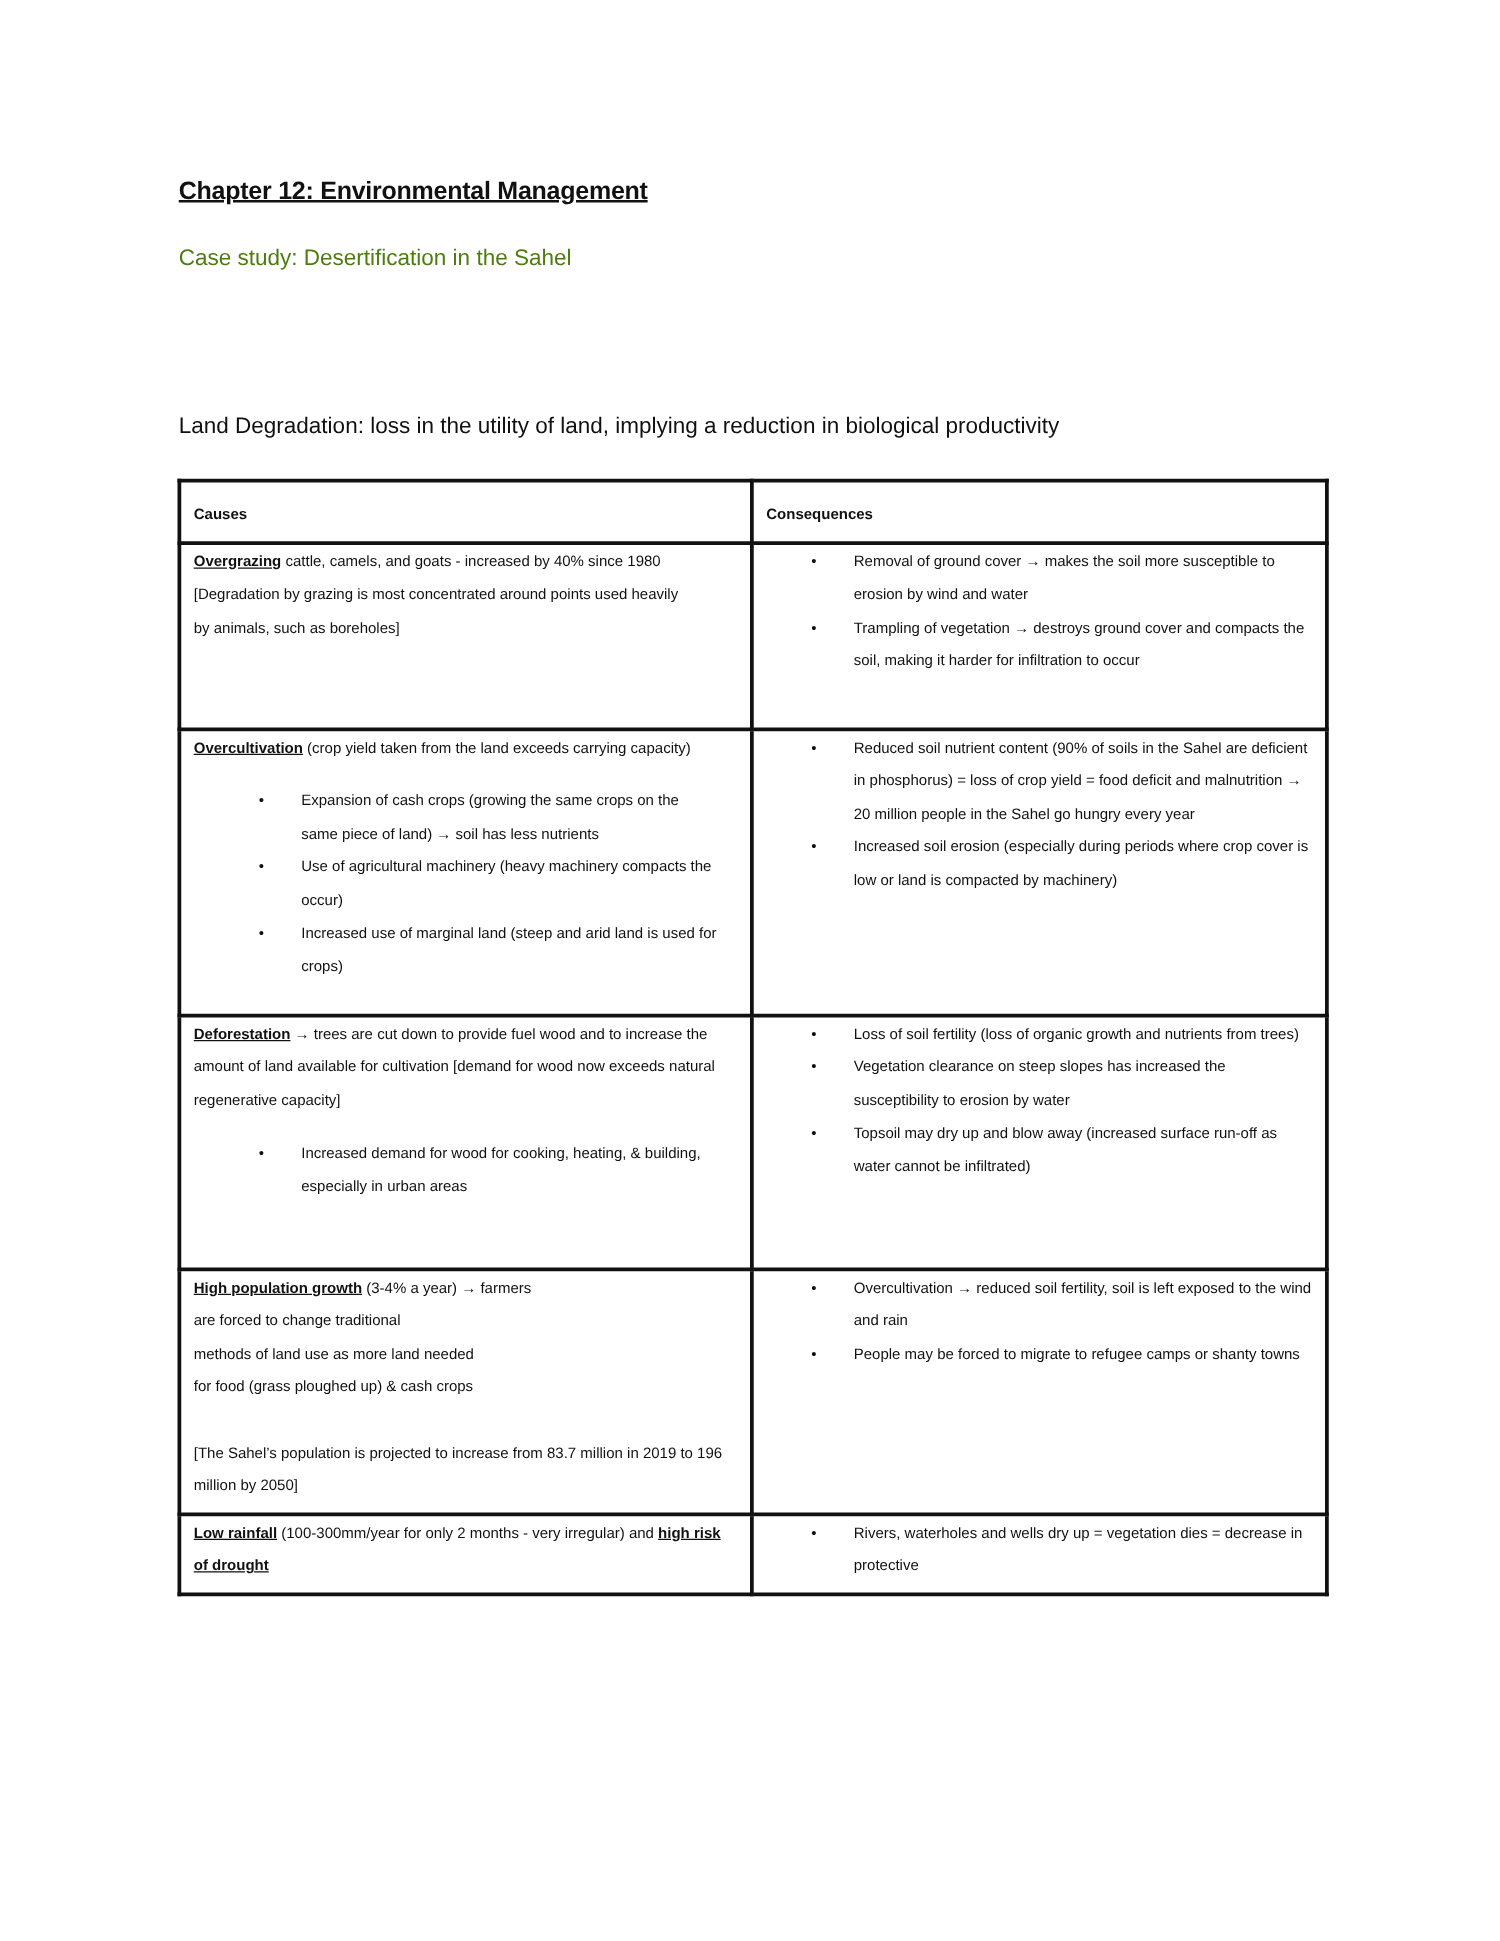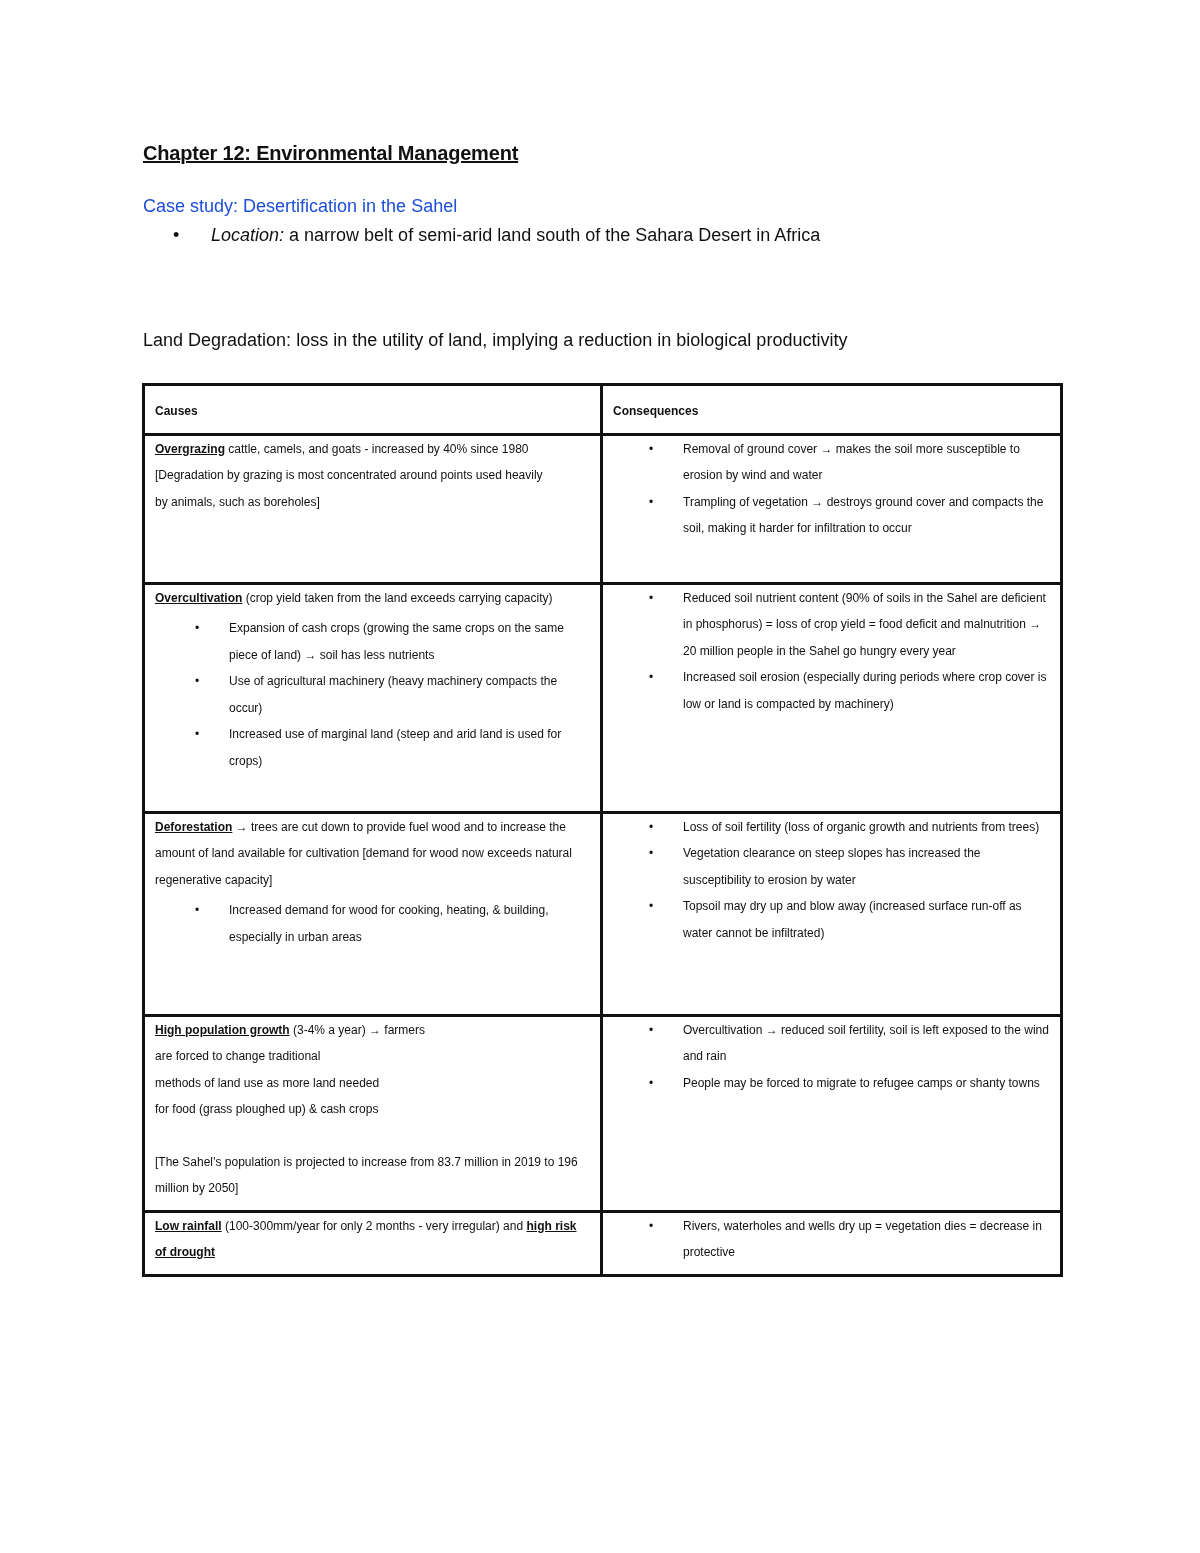--- a/index.html
+++ b/index.html
@@ -8,21 +8,21 @@
     font-family: "Liberation Sans", "DejaVu Sans", sans-serif;
     color: #111111; font-size: 18px;
   }
   .page { position: absolute; left: 0; top: 0; width: 1200px; height: 1454px; }
   .title {
     position: absolute; left: 143px; top: 142px;
     font-size: 20px; font-weight: bold; text-decoration: underline;
     letter-spacing: -0.2px;
   }
   .case {
-    position: absolute; left: 143px; top: 196px; color: #1d4ed8; font-size: 18px;
+    position: absolute; left: 143px; top: 196px; color: #4d7c0f; font-size: 18px;
   }
   .bullets {
     position: absolute; left: 143px; top: 222px; width: 917px;
     list-style: none; margin: 0; padding: 0;
   }
   .bullets li {
     position: relative; padding-left: 68px; line-height: 26px; font-size: 18px;
     text-align: justify;
   }
   .bullets li::before {
@@ -41,21 +41,21 @@
   table.ct td, table.ct th {
     border: 3px solid #111111; vertical-align: top;
     padding: 0 10px 8px 10px; font-size: 12px; line-height: 26.5px;
     text-align: left;
   }
   table.ct th { font-weight: bold; height: 26px; padding-top: 12px; padding-bottom: 8px; }
   col.c1 { width: 458px; }
   col.c2 { width: 460px; }
   .b { font-weight: bold; text-decoration: underline; }
   .just { text-align: justify; }
-  ul.cl { list-style: none; margin: 4px; padding: 0; }
+  ul.cl { list-style: none; margin: 16px; padding: 0; }
   ul.cl li { position: relative; padding-left: 70px; }
   ul.cl li::before { content: "\2022"; position: absolute; left: 36px; top: 0; }
   ul.cr { list-style: none; margin: 0; padding: 0; }
   ul.cr li { position: relative; padding-left: 70px; }
   ul.cr li::before { content: "\2022"; position: absolute; left: 36px; top: 0; }
   tr.r1 td { height: 138px; }
   tr.r2 td { height: 218px; }
   tr.r3 td { height: 192px; }
   tr.r4 td { height: 168px; }
   tr.r5 td { height: 52px; }
@@ -64,21 +64,20 @@
 </head>
 <body>
 
 <div class="page">
 
   <div class="title">Chapter 12: Environmental Management</div>
 
   <div class="case">Case study: Desertification in the Sahel</div>
 
   <ul class="bullets">
-    <li><span class="lbl">Location:</span><span> a narrow belt of semi-arid land south of the Sahara Desert in Africa</span></li>
   </ul>
 
   <div class="landdeg"><span class="u">Land Degradation:</span><span> loss in the utility of land, implying a reduction in biological productivity</span></div>
 
   <table class="ct">
     <colgroup>
         <col class="c1">
         <col class="c2">
       </colgroup>
     <tbody>

